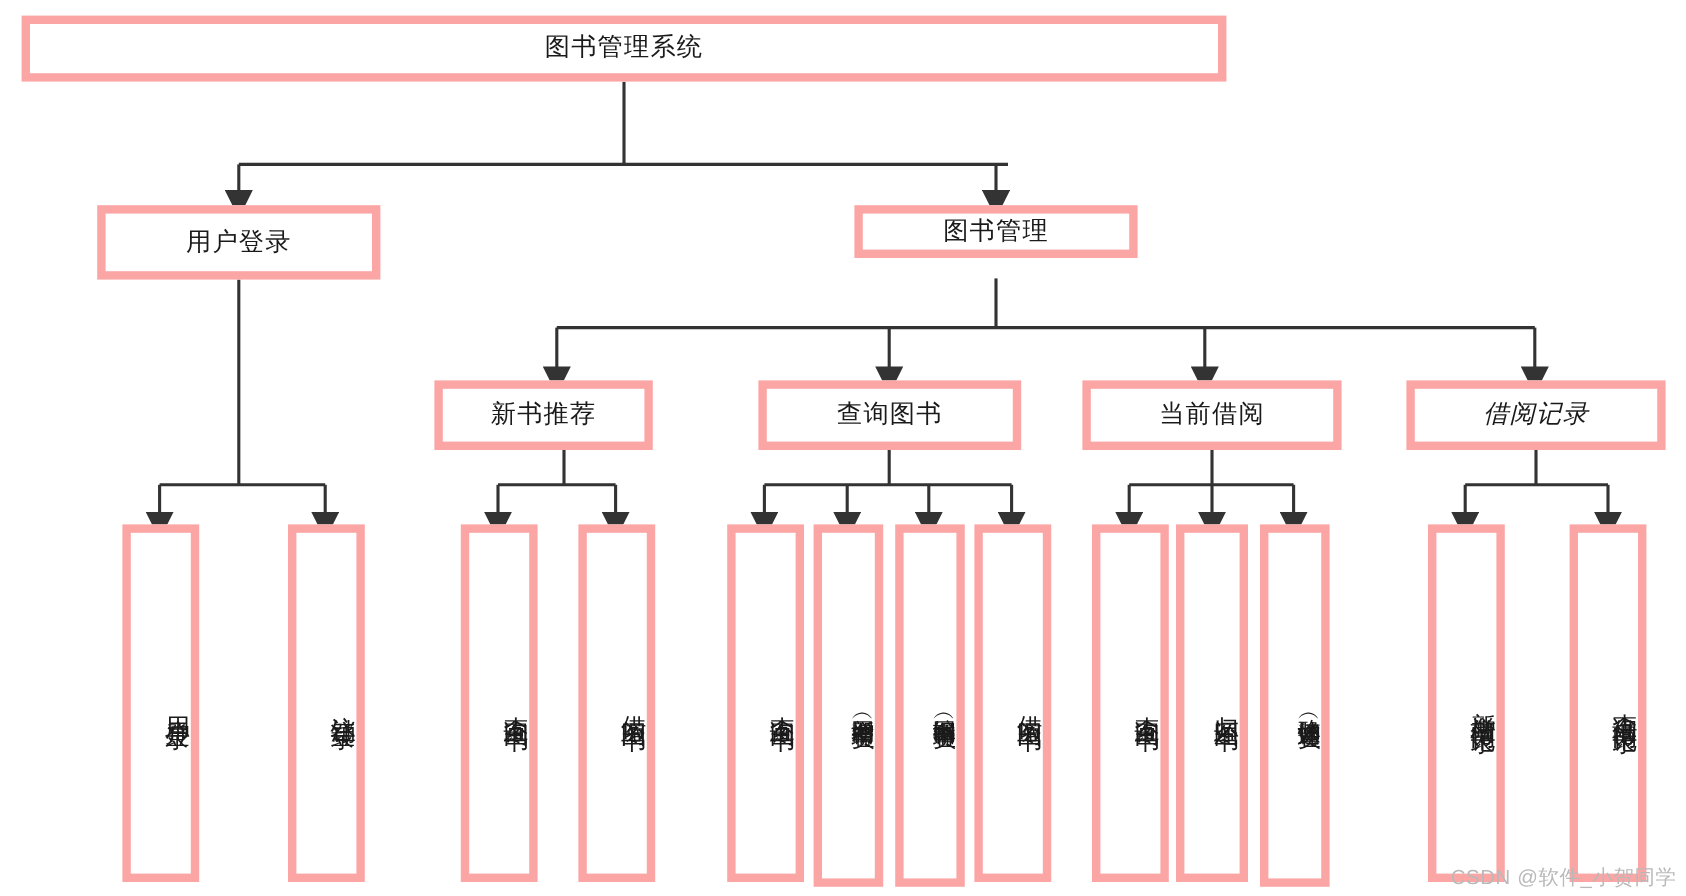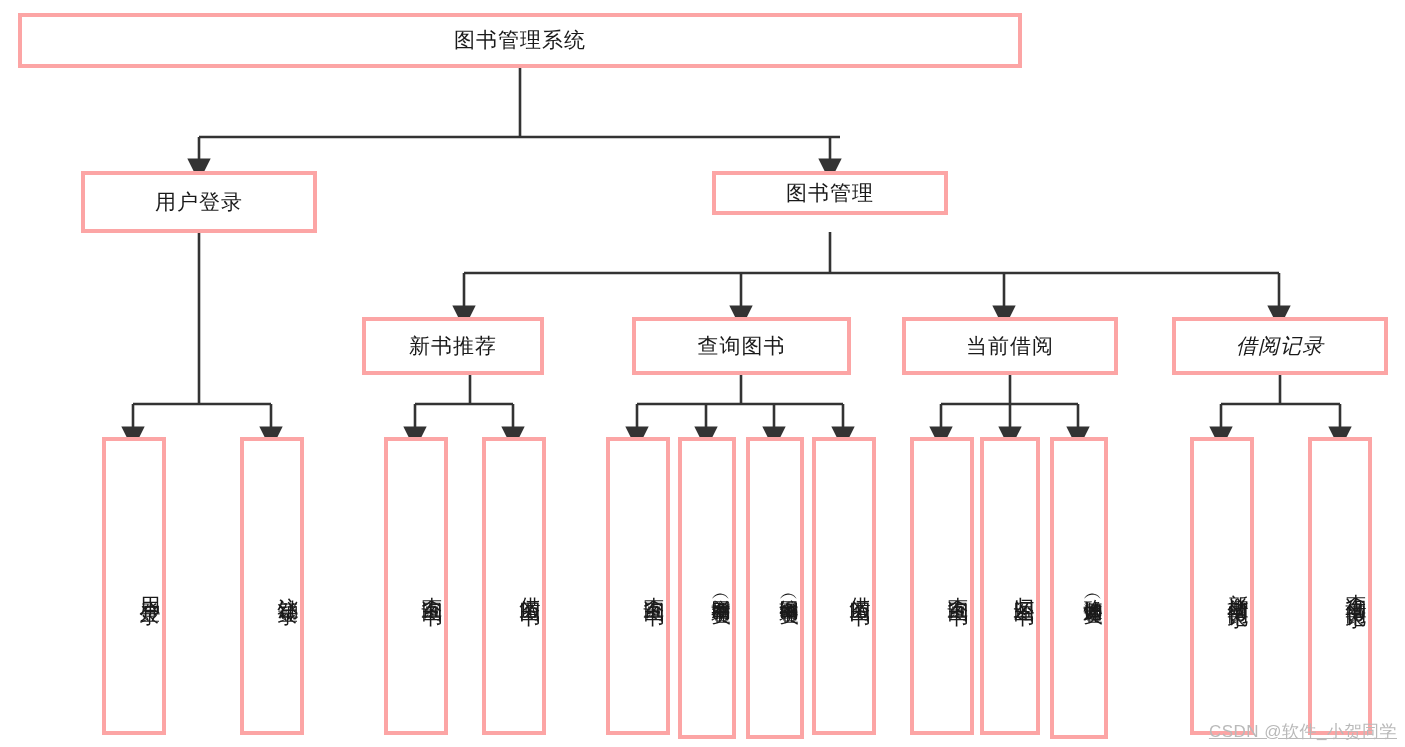--- a/index.html
+++ b/index.html
@@ -21,21 +21,21 @@
   #diagram-svg {
     position: absolute;
     left: 0;
     top: 0;
     width: 1405px;
     height: 747px;
   }
   .node {
     position: absolute;
     box-sizing: border-box;
-    border: 4px solid #fca5a5;
+    border: 7px solid #fca5a5;
     background: #ffffff;
     color: #1a1a1a;
     display: flex;
     align-items: center;
     justify-content: center;
     text-align: center;
     line-height: 1.15;
   }
   .node.horiz {
     font-size: 21px;
@@ -57,21 +57,20 @@
   }
   #watermark {
     position: absolute;
     right: 8px;
     bottom: 4px;
     font-size: 17px;
     color: #b9b9b9;
     letter-spacing: 0.5px;
     white-space: nowrap;
     pointer-events: none;
-    text-decoration: underline;
   }
 </style>
 </head>
 <body>
 
 <div id="diagram-root">
 
   <svg id="diagram-svg" viewBox="0 0 1405 747" xmlns="http://www.w3.org/2000/svg">
     <defs>
       <marker id="arrowhead" markerWidth="9" markerHeight="9" refX="1" refY="4.5" orient="auto" markerUnits="strokeWidth">

